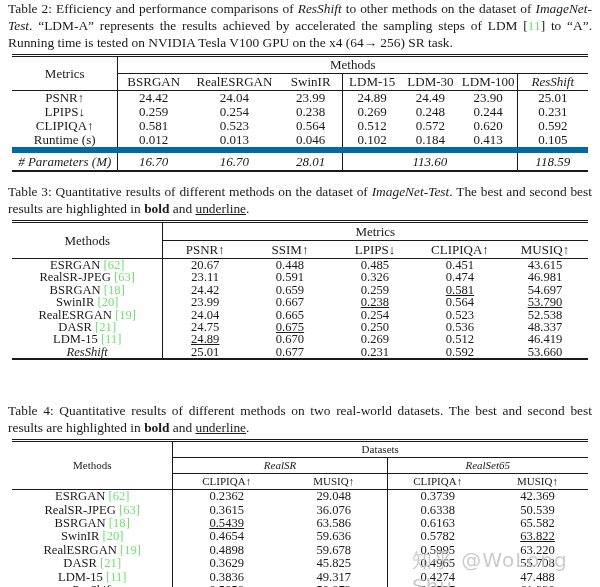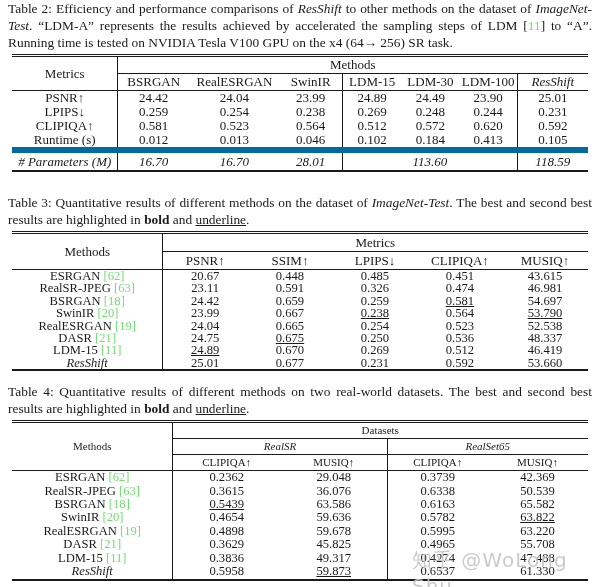--- a/index.html
+++ b/index.html
@@ -1,22 +1,22 @@
 <!DOCTYPE html>
 <html><head>
 <meta charset="utf-8">
 <style>
   * { margin:0; padding:0; box-sizing:border-box; }
   html,body { width:600px; height:587px; background:#ffffff; overflow:hidden; }
   body { font-family:"Liberation Serif", serif; color:#1a1a1a; position:relative; }
 
   .caption { margin:0 8px; text-align:justify; font-size:13.4px; line-height:17px; }
   .cap2 { }
-  .cap3 { margin-top:22px; }
-  .cap4 { margin-top:12px; }
+  .cap3 { margin-top:11px; }
+  .cap4 { margin-top:42px; }
   .caption .bold { font-weight:bold; }
   .caption .und { text-decoration:underline; }
   .it { font-style:italic; }
   .cite { color:#6fdf6f; }
 
   table.tbl { border-collapse:collapse; table-layout:fixed; width:575px; margin:3px auto 0 auto;
               border-top:3px double #1a1a1a; border-bottom:2px solid #1a1a1a; }
   .tbl th, .tbl td { font-weight:normal; text-align:center; padding:0; white-space:nowrap; overflow:visible; }
   .vl  { border-left:1px solid #1a1a1a; }
   .rb  { border-bottom:1px solid #1a1a1a; }   

